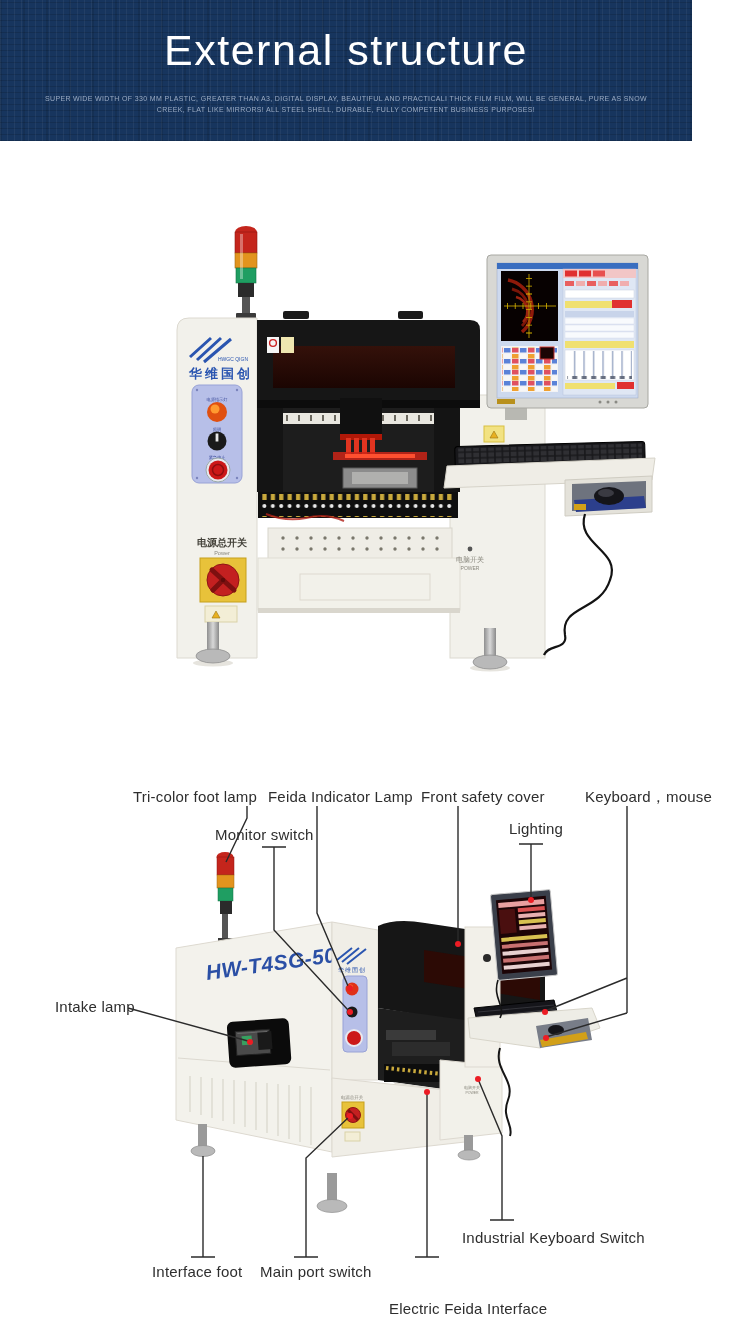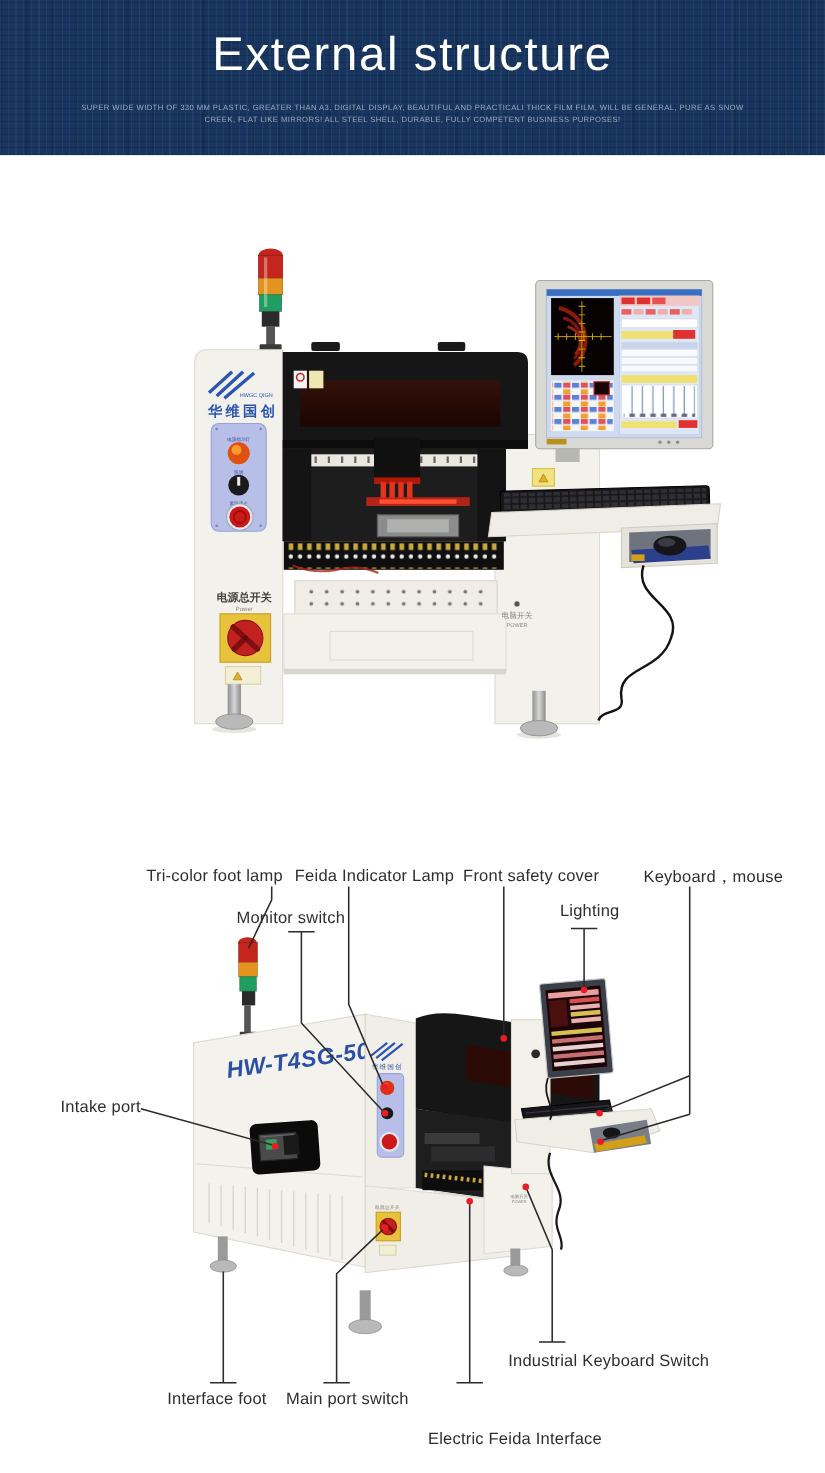--- a/index.html
+++ b/index.html
@@ -1,18 +1,18 @@
 <!DOCTYPE html>
 <html><head>
 <meta charset="utf-8">
 <style>
   html,body{margin:0;padding:0;background:#fff;}
   .page{position:relative;width:750px;height:1339px;background:#ffffff;overflow:hidden;
         font-family:"Liberation Sans",sans-serif;}
-  .header{position:absolute;left:0;top:0;width:750px;height:141px;background-color:#17355e;
+  .header{position:absolute;left:0;top:0;width:692px;height:141px;background-color:#17355e;
     background-image:
       repeating-linear-gradient(90deg, rgba(255,255,255,0.05) 0 1px, transparent 1px 7px),
       repeating-linear-gradient(0deg, rgba(0,0,0,0.14) 0 1px, transparent 1px 6px),
       repeating-linear-gradient(90deg, rgba(0,0,0,0.10) 0 2px, transparent 2px 23px);}
   .header .title{margin:0;padding-top:26px;text-align:center;font-size:43px;font-weight:300;
       color:#ffffff;letter-spacing:1.5px;font-family:"Liberation Sans",sans-serif;}
   .header .subtitle{margin-top:18px;text-align:center;font-size:7px;line-height:11px;
       color:#9aabc4;letter-spacing:0.35px;}
   .fig{position:absolute;left:0;}
   .callout{position:absolute;font-size:15px;color:#2e2e2e;white-space:nowrap;letter-spacing:0.2px;}
@@ -417,19 +417,19 @@
         <circle cx="427" cy="312" r="3"></circle>
     </g>
   </svg>
 
   <div class="callout" style="left:133px;top:788px">Tri-color foot lamp</div>
   <div class="callout" style="left:268px;top:788px">Feida Indicator Lamp</div>
   <div class="callout" style="left:421px;top:788px">Front safety cover</div>
   <div class="callout" style="left:585px;top:788px">Keyboard，mouse</div>
   <div class="callout" style="left:215px;top:826px">Monitor switch</div>
   <div class="callout" style="left:509px;top:820px">Lighting</div>
-  <div class="callout" style="left:55px;top:998px">Intake port</div>
+  <div class="callout" style="left:55px;top:998px">Intake lamp</div>
   <div class="callout" style="left:462px;top:1229px">Industrial Keyboard Switch</div>
   <div class="callout" style="left:152px;top:1263px">Interface foot</div>
   <div class="callout" style="left:260px;top:1263px">Main port switch</div>
   <div class="callout" style="left:389px;top:1300px">Electric Feida Interface</div>
 
 </div>
 
 </body></html>

